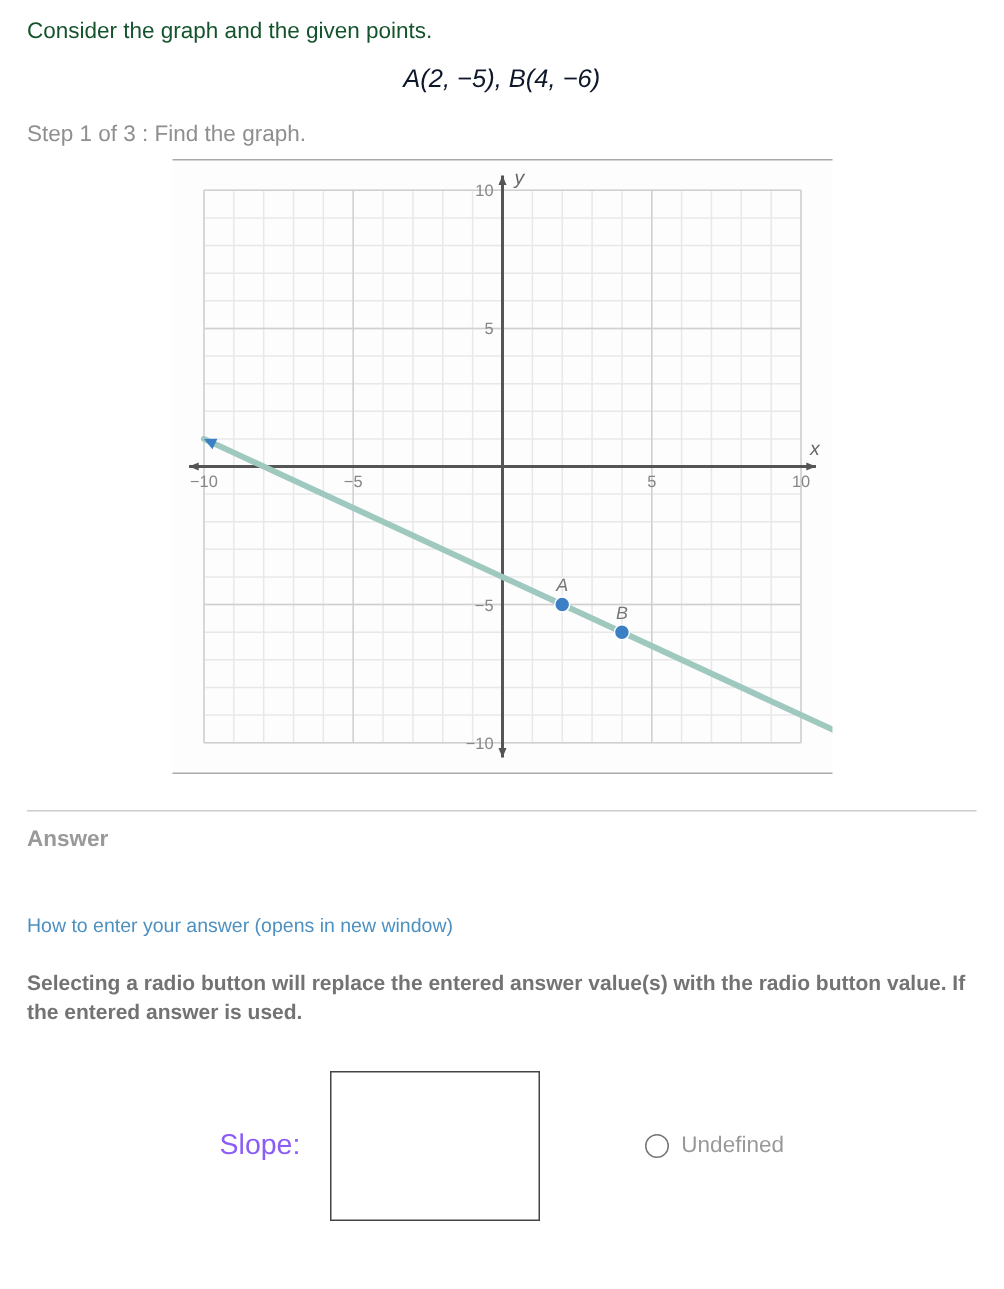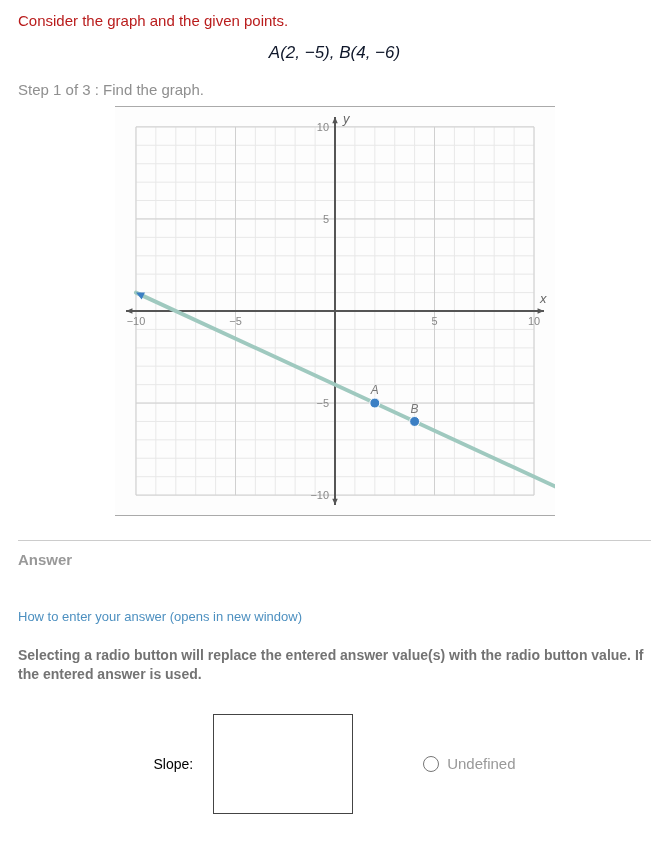--- a/index.html
+++ b/index.html
@@ -4,21 +4,21 @@
   <style>
     * { box-sizing: border-box; margin: 0; padding: 0; }
     body {
       font-family: Arial, Helvetica, sans-serif;
       background: #ffffff;
       color: #888;
       padding: 12px 18px;
       width: 669px;
     }
     .instruction {
-      color: #b91c1c;
+      color: #14532d;
       font-size: 15px;
       margin-bottom: 14px;
     }
     .points {
       text-align: center;
       color: #0f172a;
       font-style: italic;
       font-size: 17px;
       margin-bottom: 18px;
     }
@@ -64,22 +64,22 @@
       margin-bottom: 30px;
       font-weight: bold;
     }
     .answer-row {
       display: flex;
       align-items: center;
       justify-content: center;
       gap: 20px;
     }
     .slope-label {
-      color: #000000;
-      font-size: 14px;
+      color: #8b5cf6;
+      font-size: 19px;
     }
     .slope-box {
       width: 140px;
       height: 100px;
       background: #fff;
       border: 1px solid #444;
     }
     .radio-group {
       display: flex;
       align-items: flex-end;

